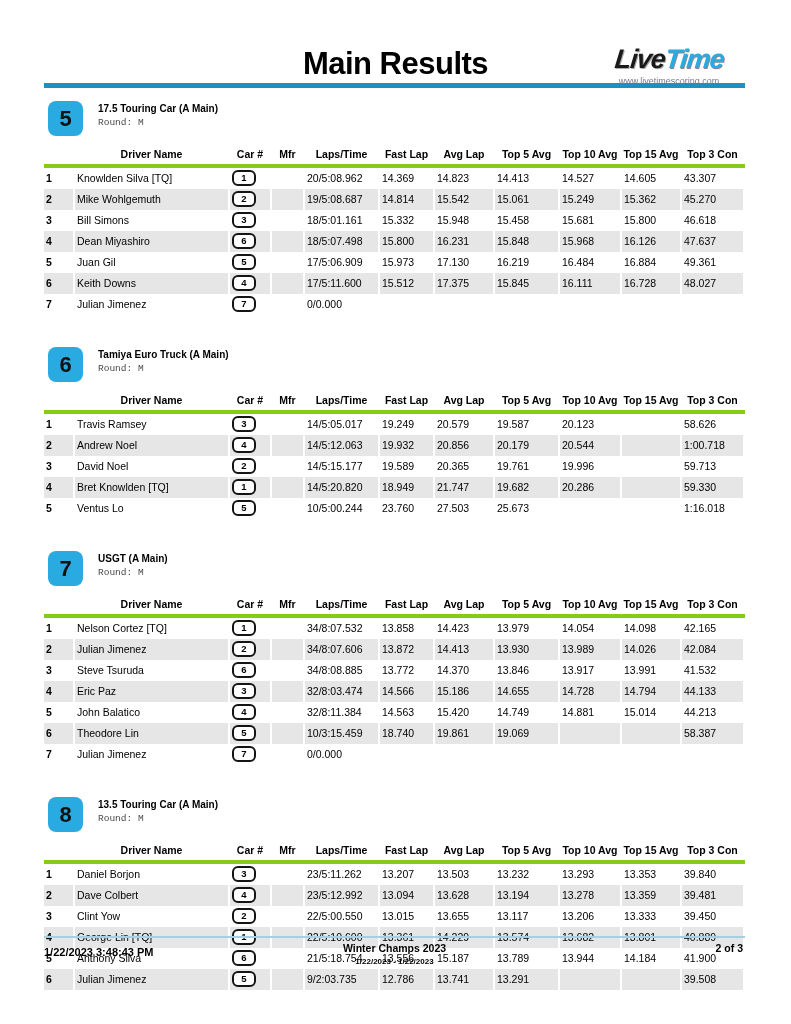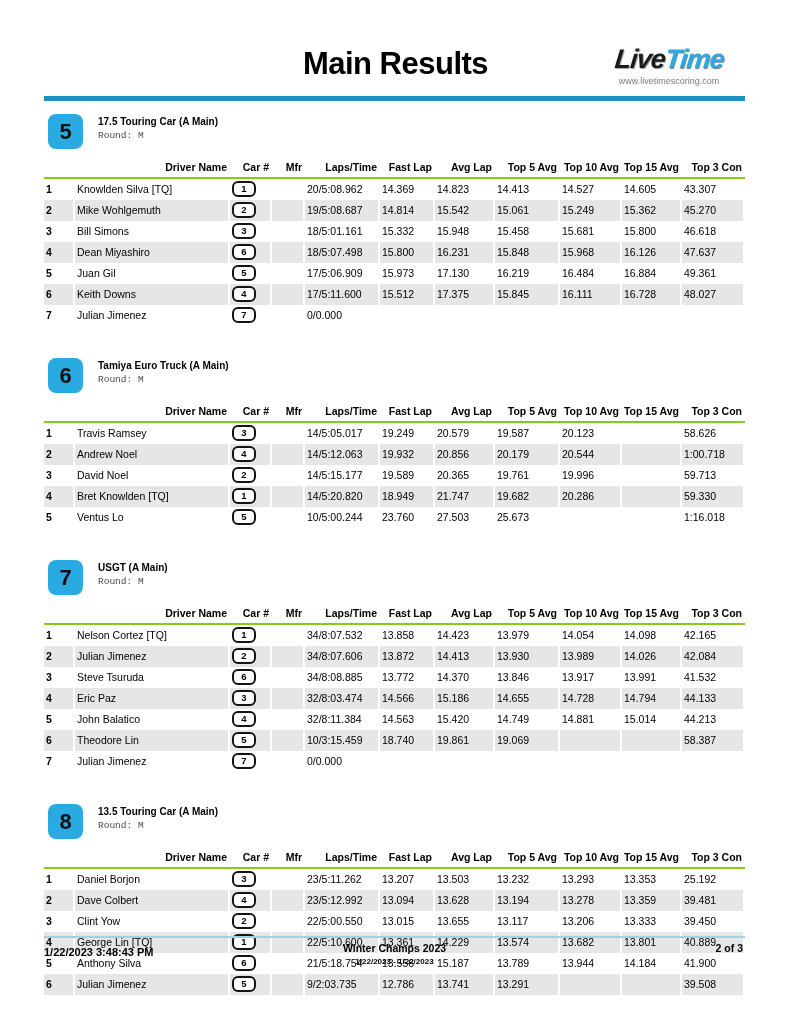--- a/index.html
+++ b/index.html
@@ -7,21 +7,21 @@
   body {
     width: 791px; height: 1024px;
     font-family: "Liberation Sans", sans-serif;
     color: #000;
     position: relative;
     overflow: hidden;
   }
   .page { position: relative; width: 791px; height: 1024px; }
 
   
-  .header { position: relative; height: 96px; }
+  .header { position: relative; height: 83px; }
   .page-title {
     position: absolute; left: 0; right: 0; top: 46px;
     text-align: center;
     font-size: 31px; font-weight: bold; letter-spacing: -0.5px;
   }
   .logo {
     position: absolute; right: 46px; top: 44px;
     width: 152px; text-align: center;
   }
   .logo-text {
@@ -48,23 +48,23 @@
     border-radius: 8px;
     display: flex; align-items: center; justify-content: center;
     font-size: 22px; font-weight: bold; color: #111;
   }
   .section-title { font-size: 10px; font-weight: bold; padding-top: 2px; }
   .section-round { font-size: 9.5px; color: #484848; margin-top: 3px; font-family: Liberation Mono, monospace; }
 
   
   table { width: 100%; border-collapse: collapse; table-layout: fixed; }
   th {
-    text-align: right; font-size: 10.5px; font-weight: bold;
+    text-align: center; font-size: 10.5px; font-weight: bold;
     padding: 3px 2px 4px 2px;
-    border-bottom: 2px solid #84cc16;
+    border-bottom: 4px solid #84cc16;
   }
   td {
     font-size: 10.5px; padding: 2px 2px 3px 2px;
     height: 17px; vertical-align: middle;
     border-right: 2px solid #fff;
     overflow: hidden; white-space: nowrap;
   }
   tr.alt td { background: #E6E6E6; }
   td.pos { font-weight: bold; }
   .car-badge {
@@ -512,21 +512,21 @@
               <td class="pos">1</td>
               <td>Daniel Borjon</td>
               <td><span class="car-badge">3</span></td>
               <td></td>
               <td>23/5:11.262</td>
               <td>13.207</td>
               <td>13.503</td>
               <td>13.232</td>
               <td>13.293</td>
               <td>13.353</td>
-              <td>25.192</td>
+              <td>39.840</td>
             </tr>
             <tr class="alt">
               <td class="pos">2</td>
               <td>Dave Colbert</td>
               <td><span class="car-badge">4</span></td>
               <td></td>
               <td>23/5:12.992</td>
               <td>13.094</td>
               <td>13.628</td>
               <td>13.194</td>

